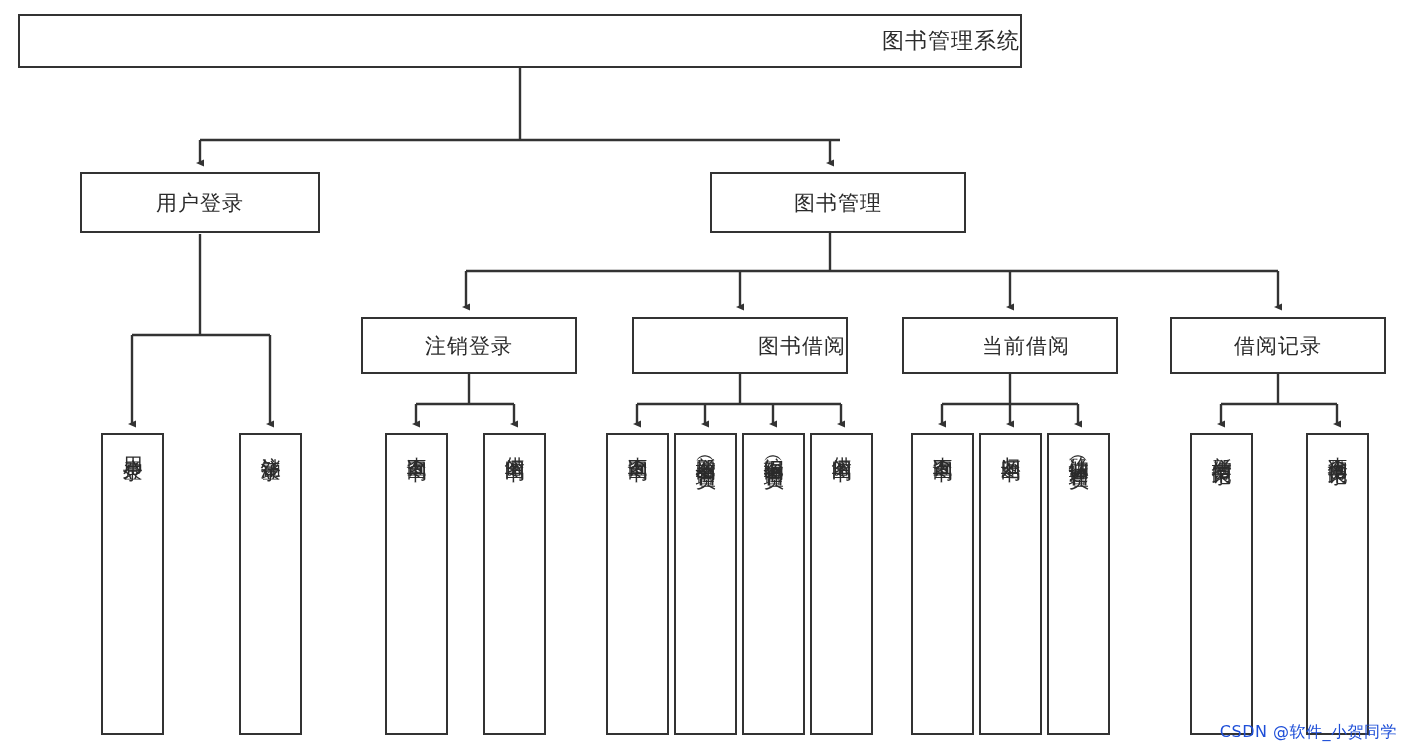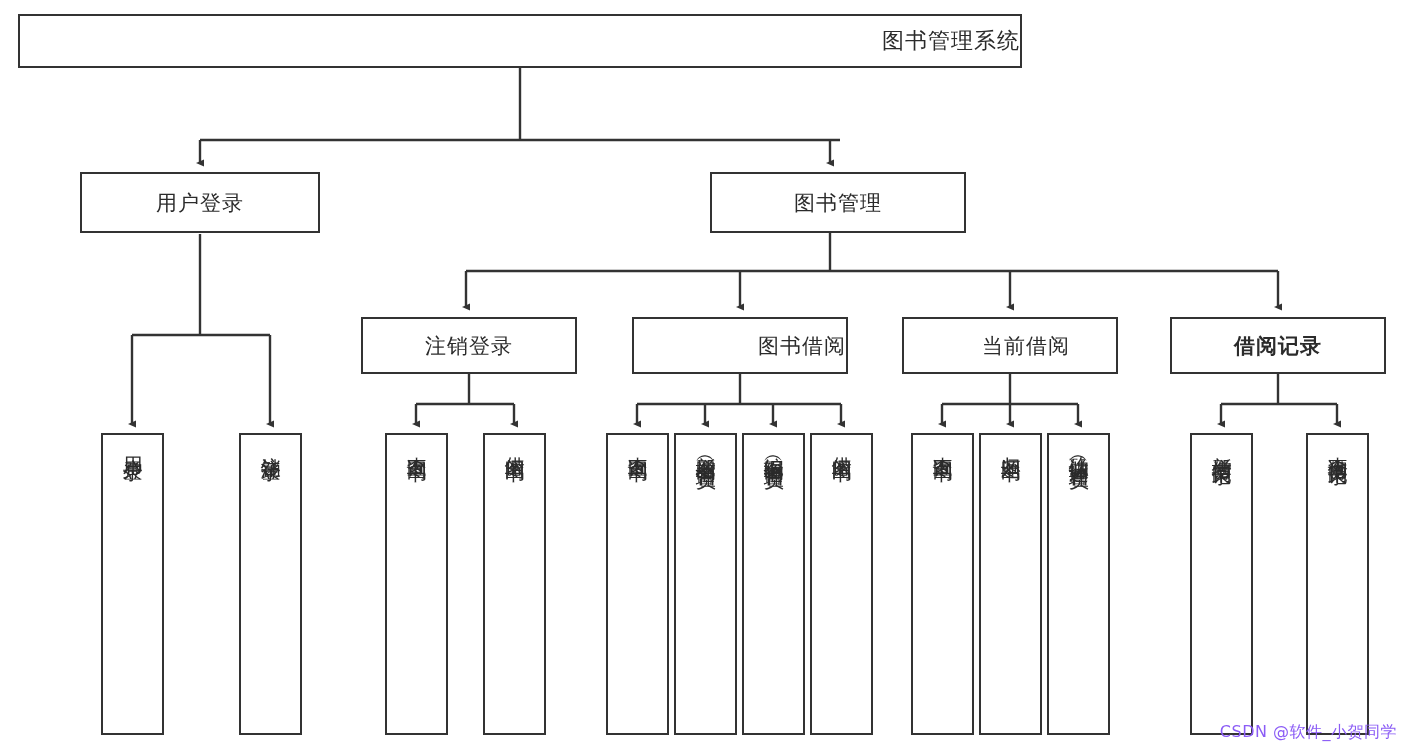--- a/index.html
+++ b/index.html
@@ -57,21 +57,21 @@
     line-height: 1.38;
     letter-spacing: 2px;
     white-space: nowrap;
     color: #2b2b2b;
   }
   .watermark {
     position: absolute;
     right: 8px;
     bottom: 4px;
     font-size: 16px;
-    color: #8b5cf6;
+    color: #1d4ed8;
     white-space: nowrap;
     letter-spacing: 0.5px;
   }
 </style>
 </head>
 <body>
 
 <div id="diagram-root">
 
   <svg class="connectors" viewBox="0 0 1405 747" xmlns="http://www.w3.org/2000/svg">
@@ -137,21 +137,21 @@
 
   <div class="node node-h" style="left:361px; top:317px; width:216px; height:57px;">
     <span>注销登录</span>
   </div>
   <div class="node node-h" style="left:632px; top:317px; width:216px; height:57px;justify-content:flex-end;">
     <span>图书借阅</span>
   </div>
   <div class="node node-h" style="left:902px; top:317px; width:216px; height:57px;padding-left:32px;">
     <span>当前借阅</span>
   </div>
-  <div class="node node-h" style="left:1170px; top:317px; width:216px; height:57px;font-weight:bold;">
+  <div class="node node-h" style="left:1170px; top:317px; width:216px; height:57px;">
     <span>借阅记录</span>
   </div>
 
   <div class="node node-v" style="left:101px; top:433px; width:63px; height:302px;">
     <span class="vlabel">用户登录</span>
   </div>
   <div class="node node-v" style="left:239px; top:433px; width:63px; height:302px;">
     <span class="vlabel">注销登录</span>
   </div>
 

